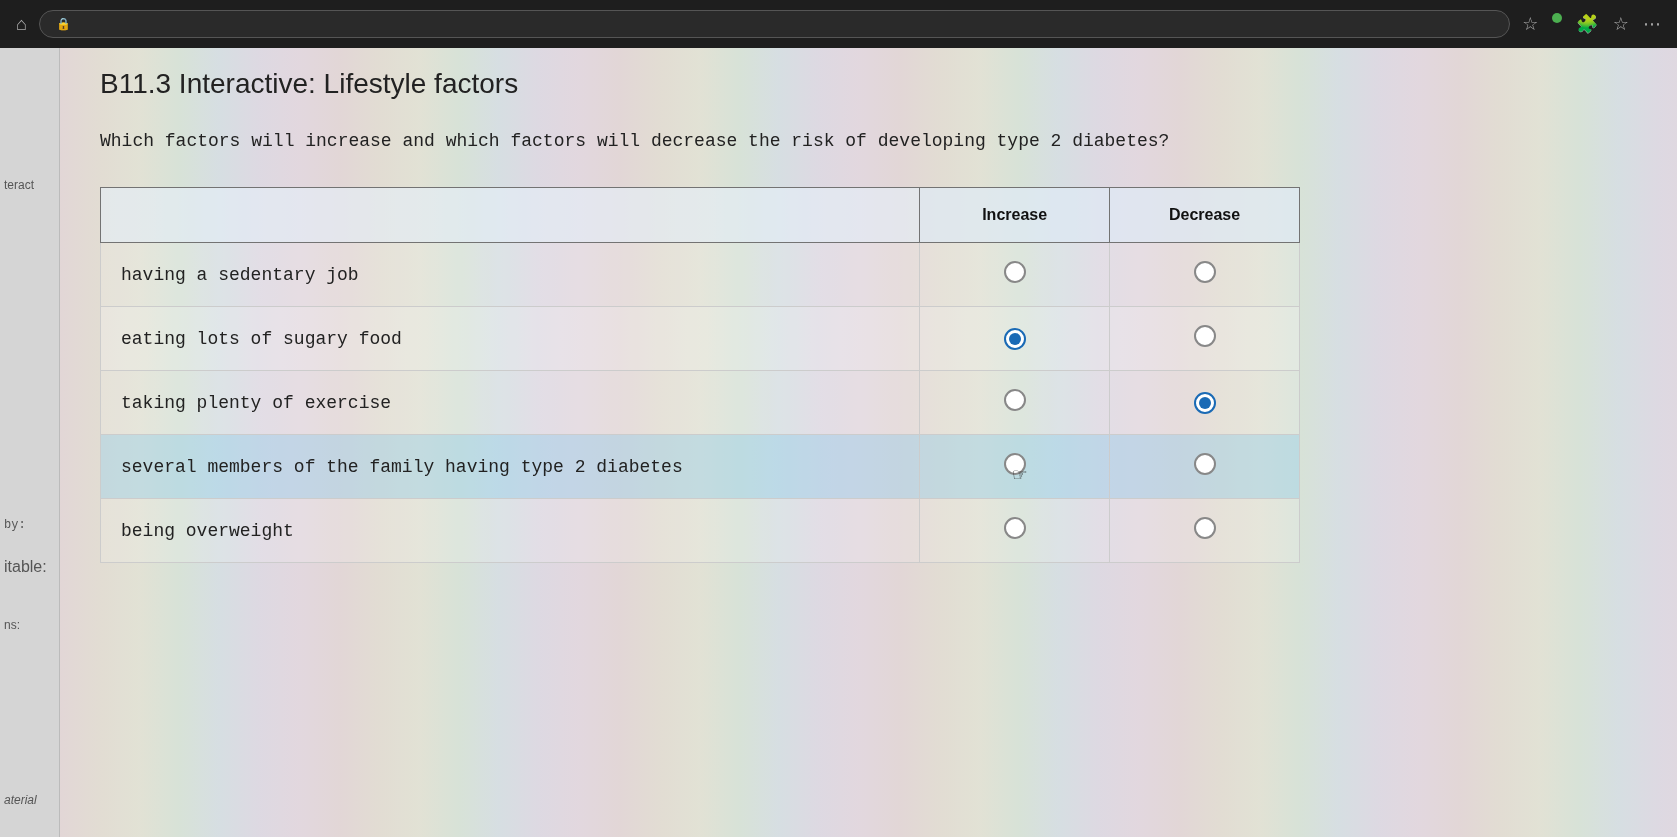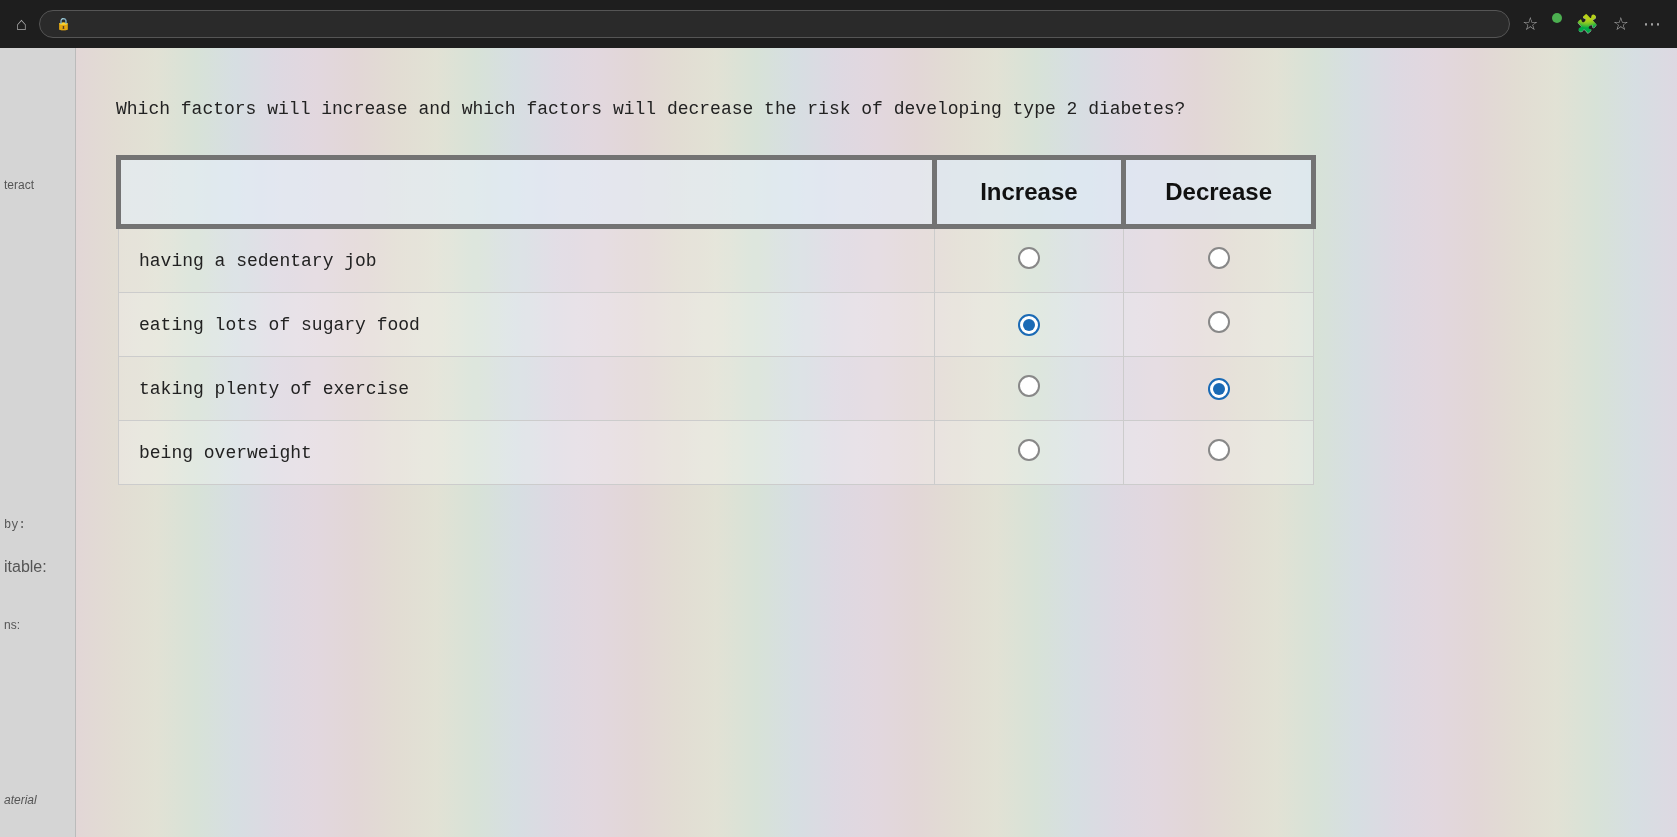--- a/index.html
+++ b/index.html
@@ -103,25 +103,25 @@
       width: 1200px;
       background: transparent;
     }
 
     .quiz-table thead tr {
       background: rgba(255,255,255,0.5);
     }
 
     .quiz-table thead th {
       padding: 18px 20px;
-      font-size: 24px;
+      font-size: 16px;
       font-weight: bold;
       color: #111;
       text-align: center;
-      border: 5px solid #737373;
+      border: 1px solid #737373;
     }
 
     .quiz-table thead th.factor-header {
       text-align: left;
       width: 820px;
       background: rgba(200,220,240,0.3);
     }
 
     .quiz-table thead th.option-header {
       width: 190px;
@@ -191,34 +191,35 @@
     <span>☆</span>
     <span class="green-dot"></span>
     <span>🧩</span>
     <span>☆</span>
     <span>⋯</span>
   </div>
 </div>
 
 <div style="display:flex; height: calc(837px - 48px);">
 
-  <div style="width:76px; background:#d5d5d5; border-right:1px solid #bbb; position:relative; flex-shrink:0; overflow:hidden;">
+  <div style="width:60px; background:#d5d5d5; border-right:1px solid #bbb; position:relative; flex-shrink:0; overflow:hidden;">
     <div style="position:absolute; top:130px; left:4px; font-size:12px; color:#555; font-family:Arial;">teract</div>
     <div style="position:absolute; top:470px; left:4px; font-size:12px; color:#555; font-family:Liberation Mono, monospace;">by:</div>
     <div style="position:absolute; top:510px; left:4px; font-size:16px; color:#555; font-family:Arial;">itable:</div>
     <div style="position:absolute; top:570px; left:4px; font-size:12px; color:#555; font-family:Arial;">ns:</div>
     <div style="position:absolute; bottom:30px; left:4px; font-size:12px; color:#555; font-family:Arial;font-style:italic;">aterial</div>
   </div>
 
   <div style="flex:1; background:#e0e0e0; position:relative; overflow:hidden;">
 
     <div class="rainbow-bg"></div>
 
     <div style="position:relative; z-index:1; padding: 20px 40px;">
 
+      <h1 class="page-title">B11.3 Interactive: Lifestyle factors</h1>
 
       <p class="question-text">Which factors will increase and which factors will decrease the risk of developing type 2 diabetes?</p>
 
       <table class="quiz-table">
         <thead>
           <tr>
             <th class="factor-header"></th>
             <th class="option-header">Increase</th>
             <th class="option-header">Decrease</th>
           </tr>
@@ -237,20 +238,25 @@
                 </div></td>
               <td class="radio-cell"><div class="radio-outer"></div></td>
             </tr>
             <tr>
               <td>taking plenty of exercise</td>
               <td class="radio-cell" style="position: relative;"><div class="radio-outer"></div></td>
               <td class="radio-cell"><div class="radio-outer selected">
                   <div class="radio-inner"></div>
                 </div></td>
             </tr>
+            <tr class="highlighted">
+              <td>several members of the family having type 2 diabetes</td>
+              <td class="radio-cell" style="position: relative;"><div class="radio-outer"></div><span style="position: absolute; font-size: 22px; left: 50%; top: 50%; transform: translate(-10%, -20%); pointer-events: none; z-index: 10;">☞</span></td>
+              <td class="radio-cell"><div class="radio-outer"></div></td>
+            </tr>
             <tr>
               <td>being overweight</td>
               <td class="radio-cell" style="position: relative;"><div class="radio-outer"></div></td>
               <td class="radio-cell"><div class="radio-outer"></div></td>
             </tr>
           </tbody>
       </table>
 
     </div>
   </div>

